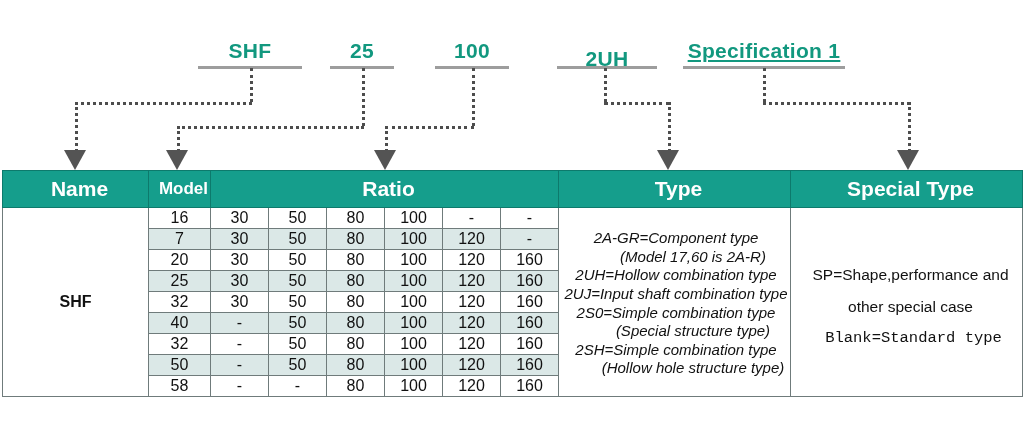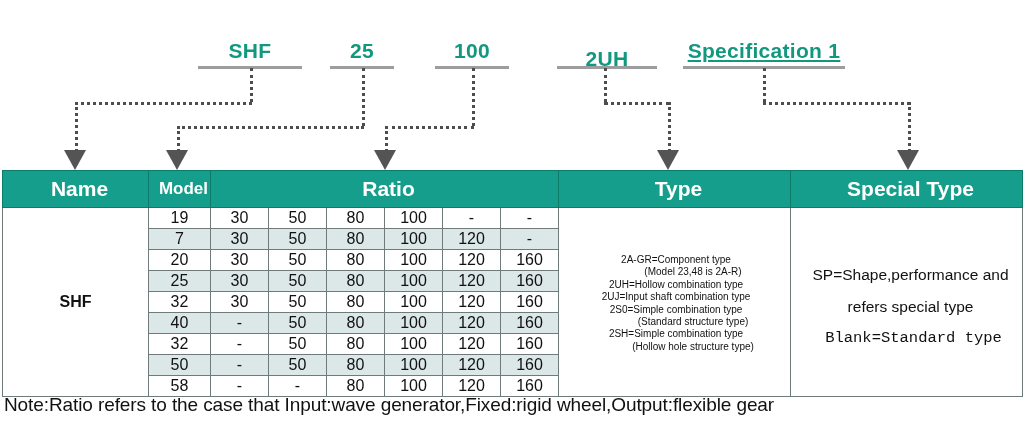--- a/index.html
+++ b/index.html
@@ -100,23 +100,24 @@
     font-size: 17px;
     height: 20px;
   }
   td.type-cell, td.special-cell {
     text-align: left;
     background: #ffffff;
     vertical-align: top;
   }
   .type-block {
     padding: 3px 0 0 3px;
-    font-size: 10px;
+    font-size: 15px;
     line-height: 1.24;
     white-space: nowrap;
+    font-style: italic;
   }
   .type-block .indent {
     padding-left: 34px;
     display: block;
   }
   .type-block .line {
     display: block;
   }
   .special-block {
     padding: 10px 0 0 8px;
@@ -206,43 +207,43 @@
         <th rowspan="2" class="hdr-model">Model</th>
         <th colspan="6">Ratio</th>
         <th rowspan="2">Type</th>
         <th rowspan="2">Special Type</th>
       </tr>
 
     </thead>
     <tbody id="table-body">
         <tr>
           <td rowspan="9" class="name-cell">SHF</td>
-          <td class="ratio-cell tint">19</td>
+          <td class="ratio-cell tint">16</td>
           <td class="ratio-cell tint">30</td>
           <td class="ratio-cell tint">50</td>
           <td class="ratio-cell tint">80</td>
           <td class="ratio-cell tint">100</td>
           <td class="ratio-cell tint">-</td>
           <td class="ratio-cell tint">-</td>
           <td rowspan="9" class="type-cell">
             <div class="type-block">
               <span class="line">2A-GR=Component type</span>
-              <span class="line indent">(Model 23,48 is 2A-R)</span>
+              <span class="line indent">(Model 17,60 is 2A-R)</span>
               <span class="line">2UH=Hollow combination type</span>
               <span class="line">2UJ=Input shaft combination type</span>
               <span class="line">2S0=Simple combination type</span>
-              <span class="line indent">(Standard structure type)</span>
+              <span class="line indent">(Special structure type)</span>
               <span class="line">2SH=Simple combination type</span>
               <span class="line indent">(Hollow hole structure type)</span>
             </div>
           </td>
           <td rowspan="9" class="special-cell">
             <div class="special-block">
               <span class="line">SP=Shape,performance and</span>
-              <span class="line">refers special type</span>
+              <span class="line">other special case</span>
               <span class="line gap">Blank=Standard type</span>
             </div>
           </td>
         </tr>
         <tr class="row-alt">
           <td class="ratio-cell tint">7</td>
           <td class="ratio-cell tint">30</td>
           <td class="ratio-cell tint">50</td>
           <td class="ratio-cell tint">80</td>
           <td class="ratio-cell tint">100</td>
@@ -308,15 +309,14 @@
           <td class="ratio-cell tint">-</td>
           <td class="ratio-cell tint">-</td>
           <td class="ratio-cell tint">80</td>
           <td class="ratio-cell tint">100</td>
           <td class="ratio-cell tint">120</td>
           <td class="ratio-cell tint">160</td>
         </tr>
       </tbody>
   </table>
 
-  <div id="note">Note:Ratio refers to the case that Input:wave generator,Fixed:rigid wheel,Output:flexible gear</div>
 
 </div>
 
 </body></html>

